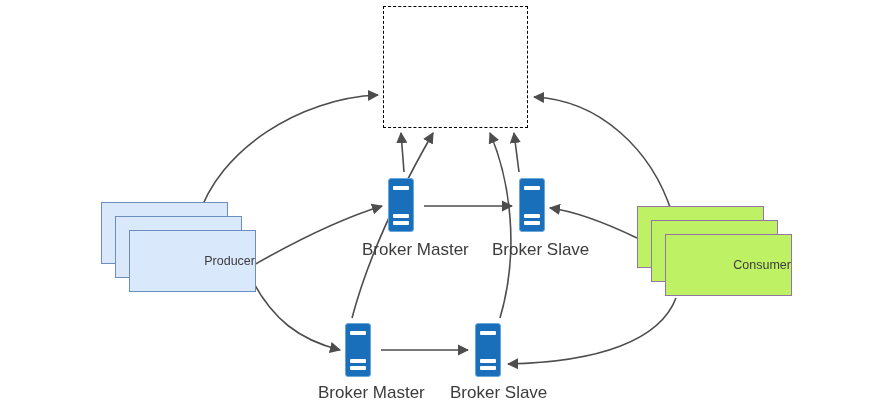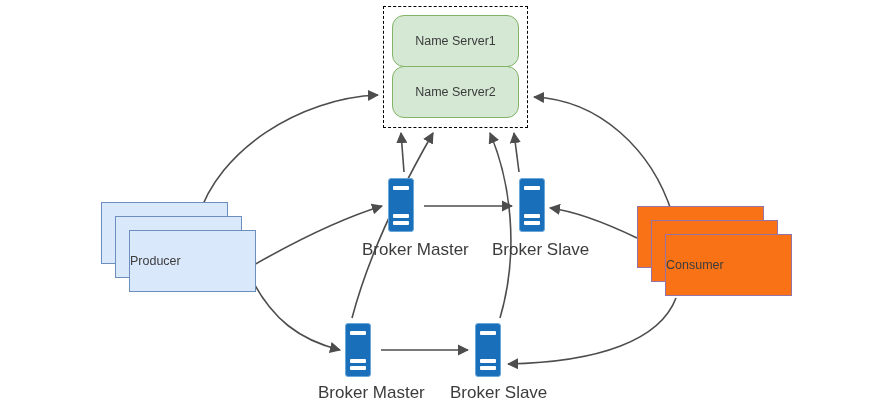--- a/index.html
+++ b/index.html
@@ -62,31 +62,31 @@
     position: absolute;
     width: 127px;
     height: 62px;
     box-sizing: border-box;
     border-width: 1px;
     border-style: solid;
   }
   .stack .sheet.s1 { left: 0px;  top: 0px; }
   .stack .sheet.s2 { left: 14px; top: 14px; }
   .stack .sheet.s3 { left: 28px; top: 28px;
-    display: flex; align-items: center; justify-content: flex-start;
+    display: flex; align-items: center; justify-content: flex-end;
     font-size: 12.5px; color: #3c3c3c; }
 
   .stack.producer { left: 101px; top: 202px; }
   .stack.producer .sheet {
     background: #dae8fc;
     border-color: #6c8ebf;
   }
   .stack.consumer { left: 637px; top: 206px; }
   .stack.consumer .sheet {
-    background: #f97316;
+    background: #bef264;
     border-color: #9673a6;
   }
 
   
   .broker {
     position: absolute;
     width: 26px;
     height: 54px;
   }
   .broker .body {
@@ -159,26 +159,20 @@
       <path d="M 381 350 L 468 350"></path>
 
       <path d="M 404 172 L 401 133"></path>
       <path d="M 519 172 L 514 133"></path>
       <path d="M 352 318 C 370 250 406 180 433 133"></path>
       <path d="M 500 318 C 520 250 510 180 490 133"></path>
     </g>
   </svg>
 
   <div class="ns-cluster"></div>
-  <div class="ns-box ns1">
-    <span>Name Server1</span>
-  </div>
-  <div class="ns-box ns2">
-    <span>Name Server2</span>
-  </div>
 
   <div class="stack producer">
     <div class="sheet s1"></div>
     <div class="sheet s2"></div>
     <div class="sheet s3">
       <span>Producer</span>
     </div>
   </div>
 
   <div class="stack consumer">

